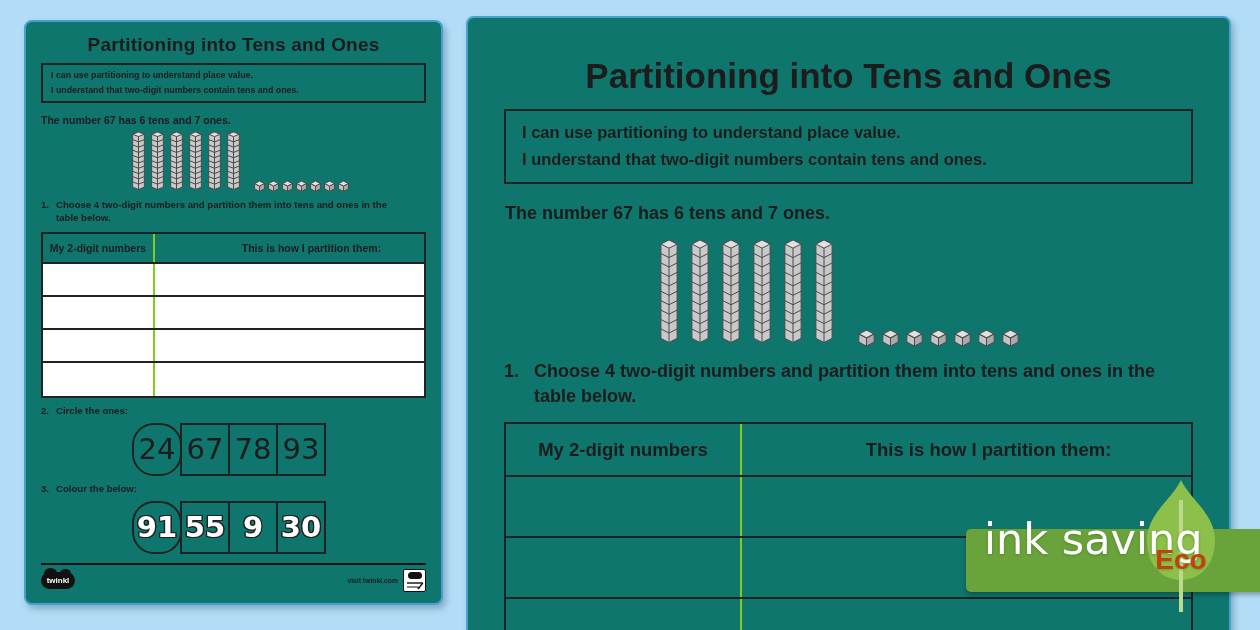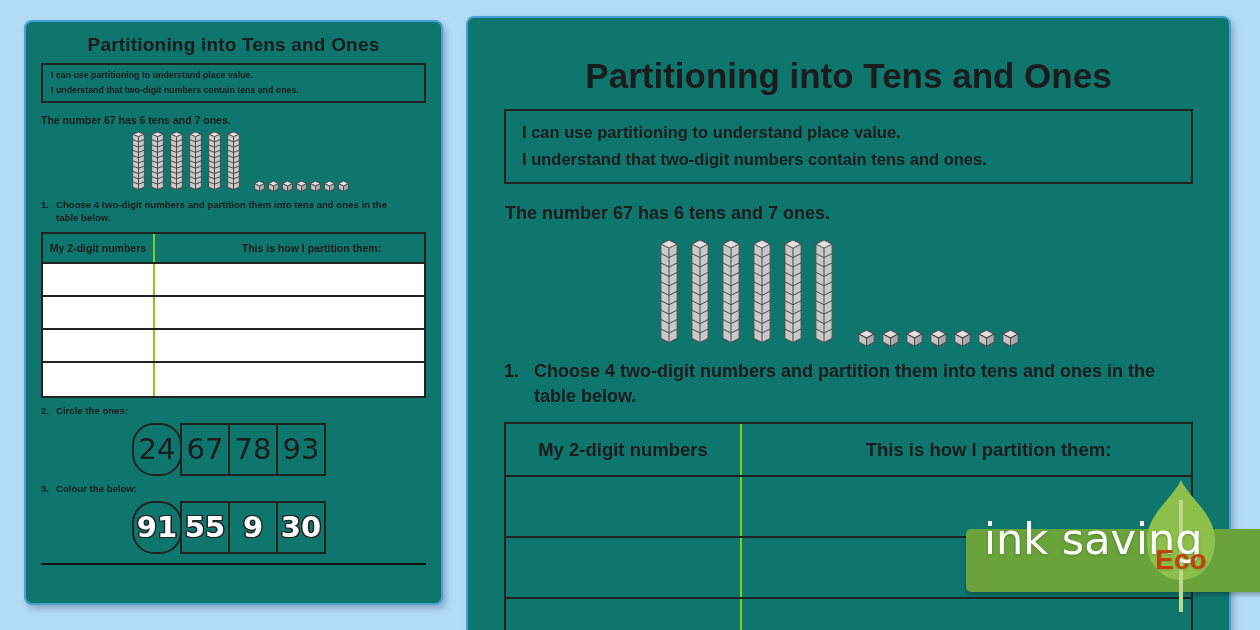--- a/index.html
+++ b/index.html
@@ -246,20 +246,34 @@
     <span class="qtext">Colour the below:</span>
   </div>
   <div class="numgrid outline">
     <div class="ncell">91</div>
     <div class="ncell">55</div>
     <div class="ncell">9</div>
     <div class="ncell">30</div>
   </div>
   <div class="footer">
     <div class="footer-line"></div>
+    <div class="footer-row">
+      <div class="twinkl-logo">
+          <span>twinkl</span>
+        </div>
+      <div class="footer-right">
+        <span class="visit-text">visit twinkl.com</span>
+        <div class="stamp">
+          <div class="mini-cloud"></div>
+          <div class="mini-line1"></div>
+          <div class="mini-line2"></div>
+          <div class="check">✓</div>
+        </div>
+      </div>
+    </div>
   </div>
 </div>
 
 <div class="card right">
   <div class="w-title">Partitioning into Tens and Ones</div>
   <div class="objectives">
     <div>I can use partitioning to understand place value.</div>
     <div>I understand that two-digit numbers contain tens and ones.</div>
   </div>
   <div class="example">The number 67 has 6 tens and 7 ones.</div>

